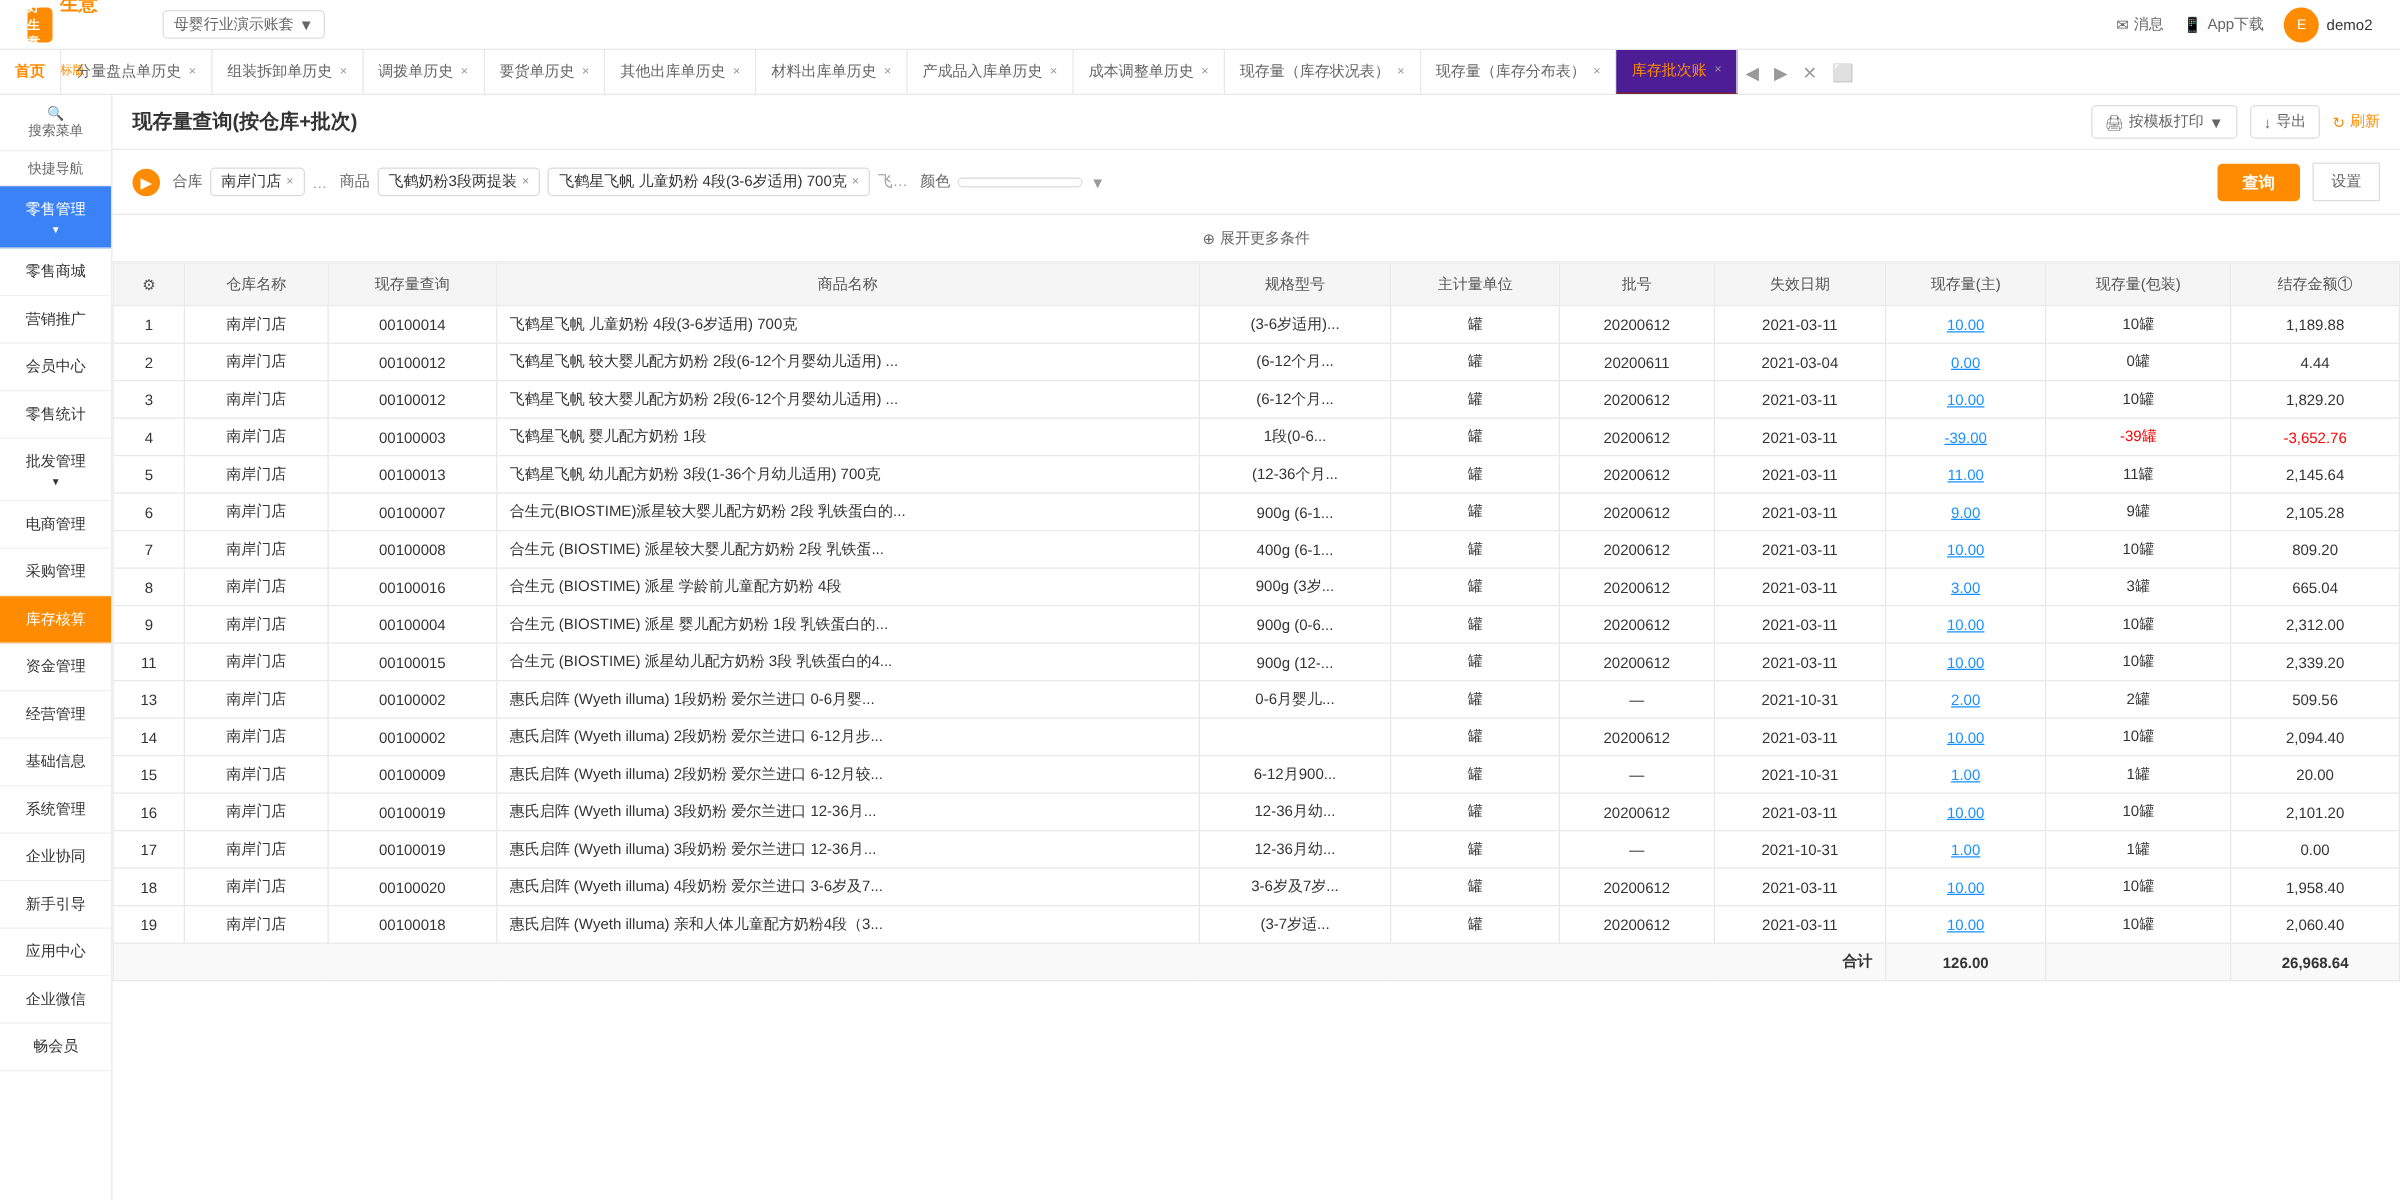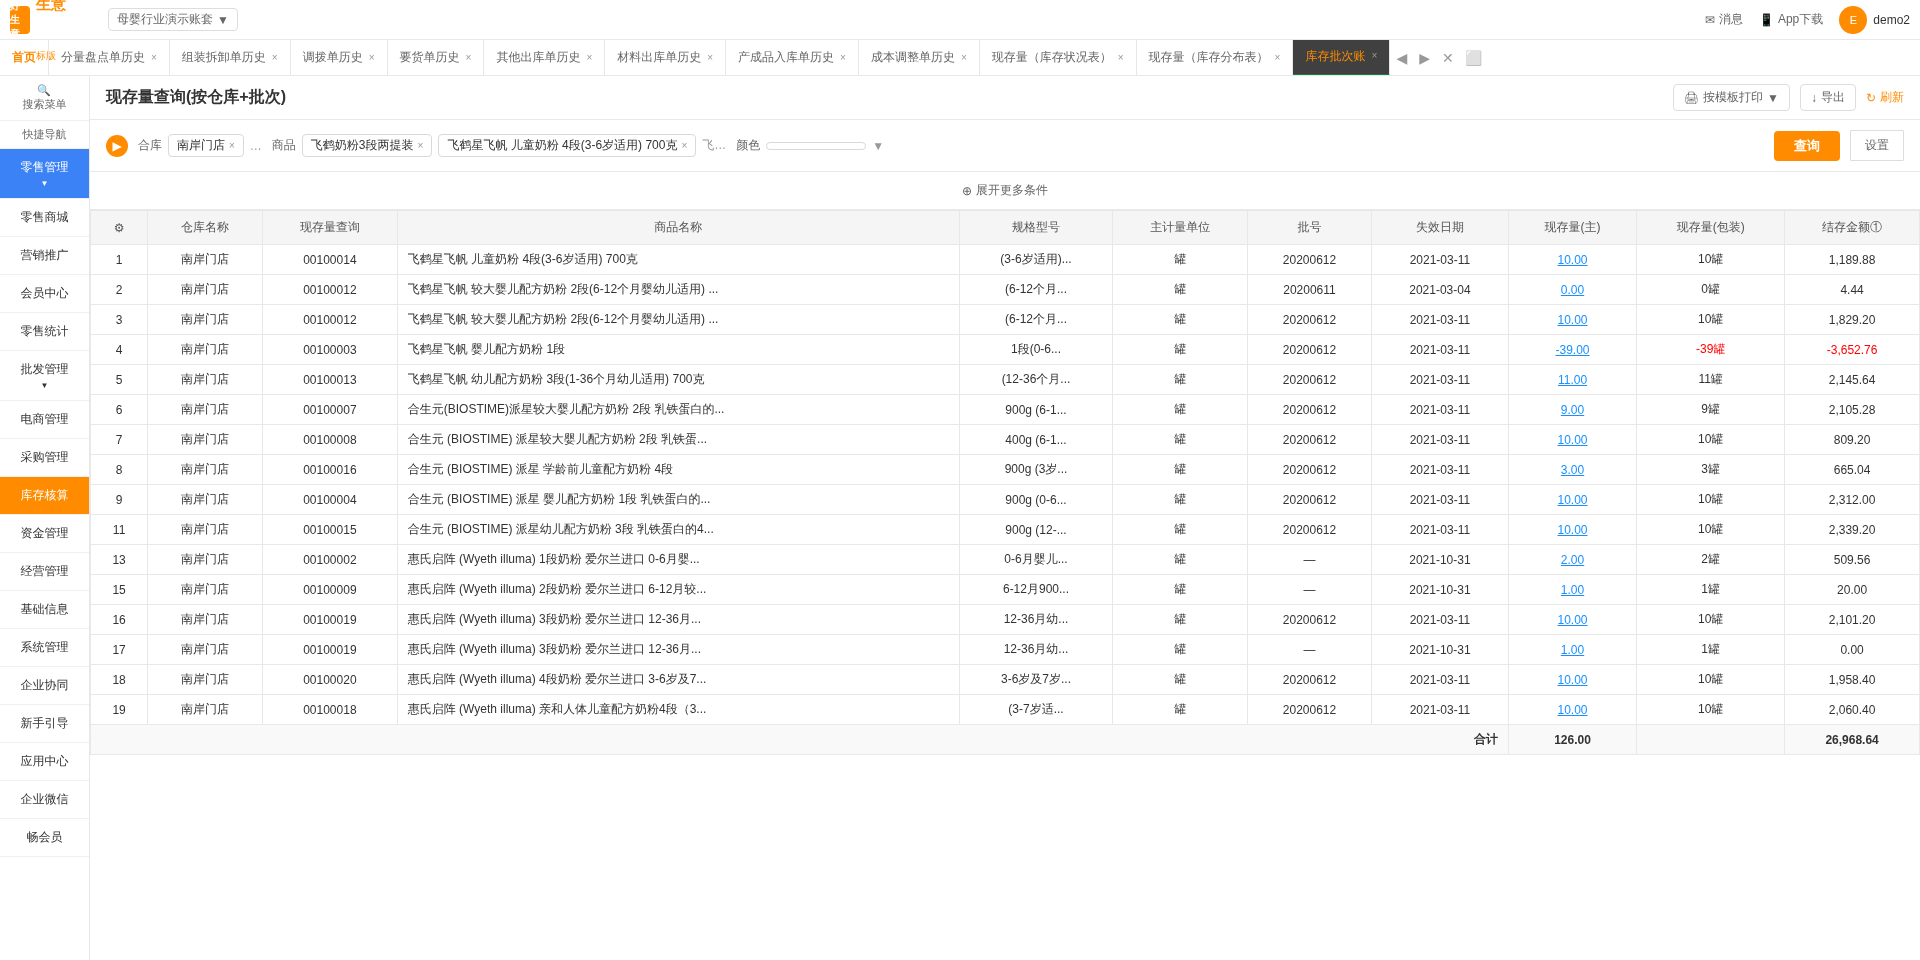--- a/index.html
+++ b/index.html
@@ -2,21 +2,21 @@
 <html><head>
   <meta charset="utf-8">
   <style>
     * { box-sizing: border-box; margin: 0; padding: 0; }
     body { font-family: 'Microsoft YaHei', Arial, sans-serif; font-size: 12px; background: #f5f5f5; color: #333; overflow: hidden; }
 
     
     .top-header {
       display: flex; align-items: center; height: 40px;
       background: #fff; border-bottom: 1px solid #e8e8e8;
-      padding: 0 10px; gap: 8px;
+      padding: 0 22px; gap: 18px;
     }
     .logo-area { display: flex; align-items: center; gap: 6px; width: 90px; }
     .logo-icon { width: 28px; height: 28px; background: #ff8c00; border-radius: 4px; display:flex;align-items:center;justify-content:center; color:#fff; font-size:10px; font-weight:bold; }
     .logo-text { font-size: 15px; color: #ff8c00; font-weight: bold; line-height:1.2; }
     .industry-selector { display:flex; align-items:center; gap:4px; font-size:12px; color:#666; cursor:pointer; border: 1px solid #ddd; border-radius:4px; padding: 2px 8px; }
     .header-right { margin-left:auto; display:flex; align-items:center; gap:16px; }
     .header-btn { display:flex; align-items:center; gap:4px; color:#666; font-size:12px; cursor:pointer; }
     .avatar { width:28px; height:28px; background:#ff8c00; border-radius:50%; display:flex;align-items:center;justify-content:center; color:#fff; font-size:11px; }
 
     
@@ -25,21 +25,21 @@
       background:#fff; border-bottom:1px solid #e8e8e8;
       overflow-x:auto; overflow-y:hidden; white-space:nowrap;
     }
     .tab-bar::-webkit-scrollbar { height:3px; }
     .tab-item {
       display:inline-flex; align-items:center; gap:4px;
       padding: 0 12px; height:36px; font-size:12px;
       color:#666; border-right:1px solid #e8e8e8; cursor:pointer;
       white-space:nowrap; flex-shrink:0;
     }
-    .tab-item.active { color:#ff8c00; border-bottom:2px solid #15803d; background:#404040;font-family:Liberation Mono, monospace; }
+    .tab-item.active { color:#ff8c00; border-bottom:2px solid #7f1d1d; background:#4c1d95;font-family:Liberation Mono, monospace; }
     .tab-home { color:#ff8c00; font-weight:bold; }
     .tab-close { color:#999; font-size:10px; margin-left:2px; }
     .tab-nav-btn { padding:0 6px; color:#999; cursor:pointer; font-size:14px; }
 
     
     .main-layout { display:flex; height: calc(100vh - 76px); }
 
     
     .sidebar { width:90px; background:#fff; border-right:1px solid #e8e8e8; display:flex; flex-direction:column; overflow-y:auto; }
     .sidebar::-webkit-scrollbar { width:3px; }
@@ -492,20 +492,33 @@
               <td style="text-align: left;">惠氏启阵 (Wyeth illuma) 1段奶粉 爱尔兰进口 0-6月婴...</td>
               <td>0-6月婴儿...</td>
               <td>罐</td>
               <td>—</td>
               <td>2021-10-31</td>
               <td class="link-val">2.00</td>
               <td>2罐</td>
               <td>509.56</td>
             </tr>
             <tr>
+              <td>14</td>
+              <td>南岸门店</td>
+              <td>00100002</td>
+              <td style="text-align: left;">惠氏启阵 (Wyeth illuma) 2段奶粉 爱尔兰进口 6-12月步...</td>
+              <td></td>
+              <td>罐</td>
+              <td>20200612</td>
+              <td>2021-03-11</td>
+              <td class="link-val">10.00</td>
+              <td>10罐</td>
+              <td>2,094.40</td>
+            </tr>
+            <tr>
               <td>15</td>
               <td>南岸门店</td>
               <td>00100009</td>
               <td style="text-align: left;">惠氏启阵 (Wyeth illuma) 2段奶粉 爱尔兰进口 6-12月较...</td>
               <td>6-12月900...</td>
               <td>罐</td>
               <td>—</td>
               <td>2021-10-31</td>
               <td class="link-val">1.00</td>
               <td>1罐</td>

